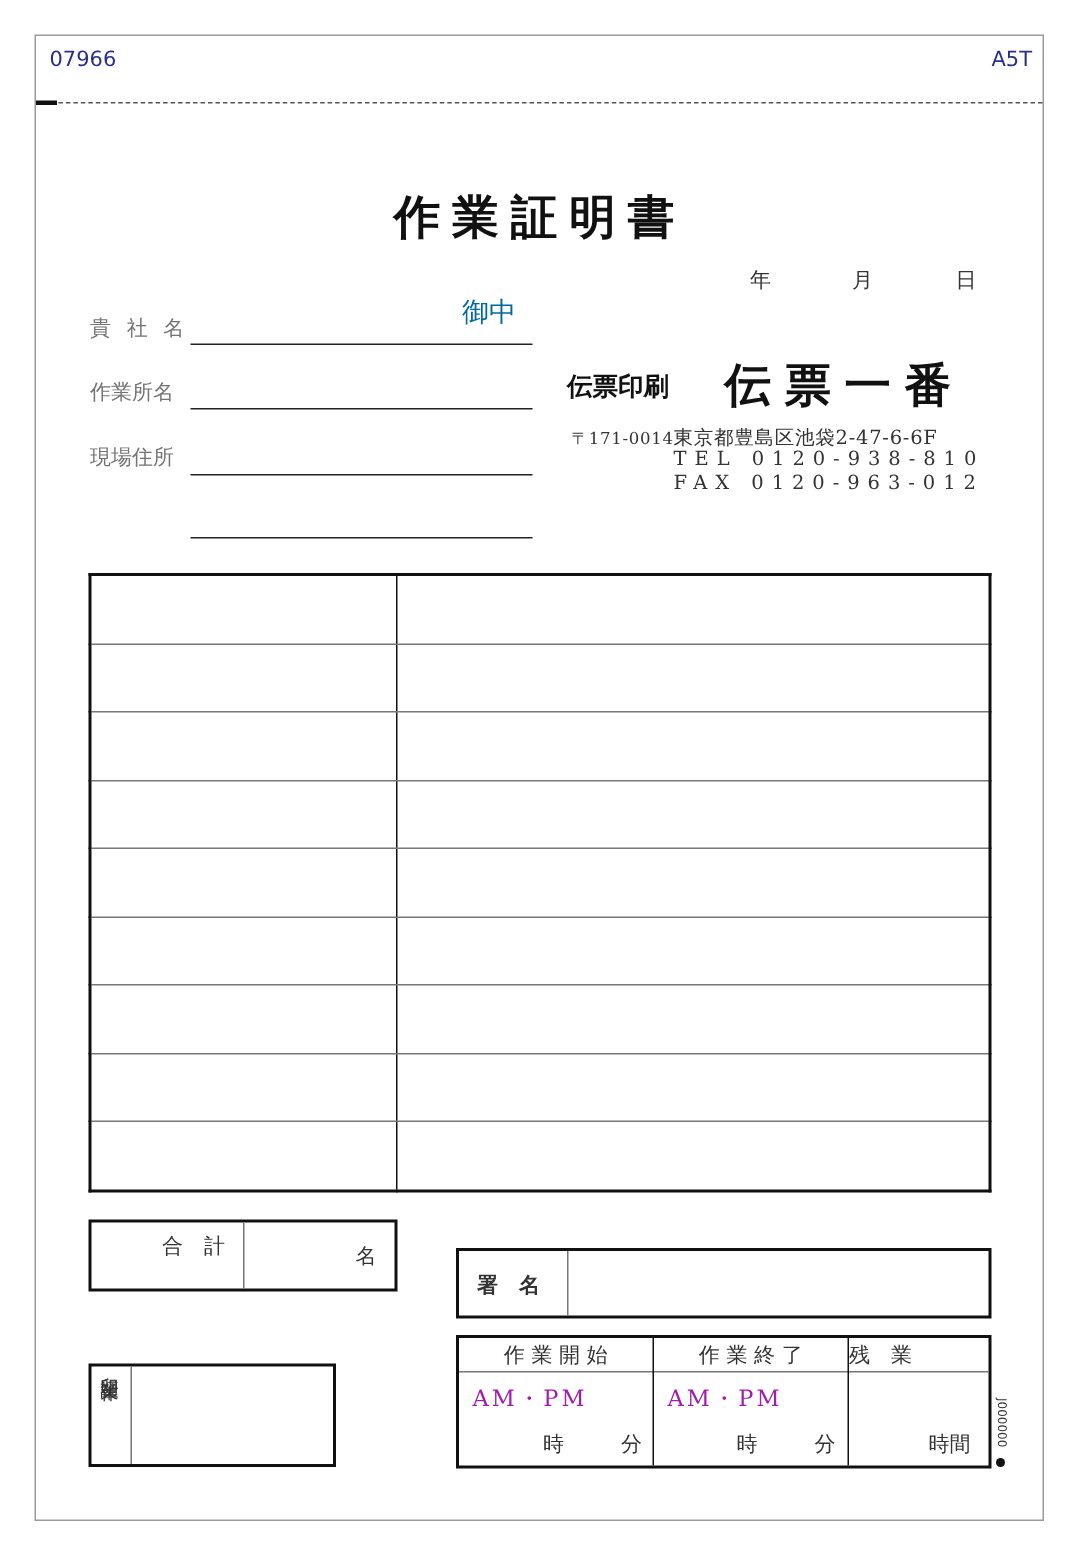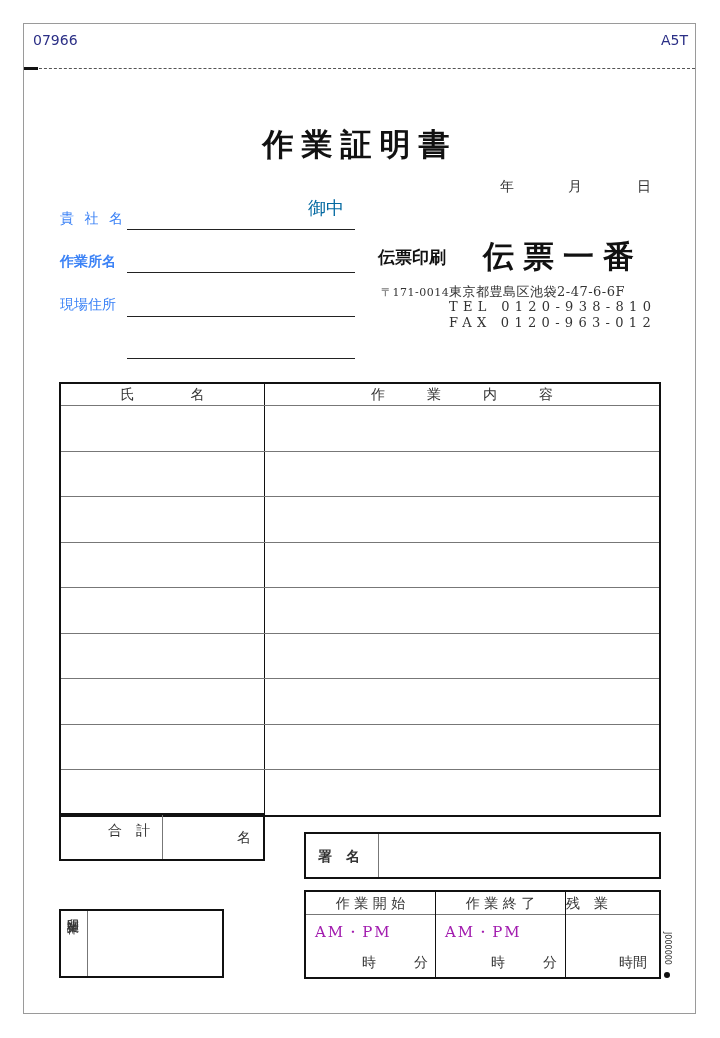--- a/index.html
+++ b/index.html
@@ -6,21 +6,21 @@
   body { width: 720px; height: 1038px; position: relative; overflow: hidden;
          font-family: "DejaVu Serif", "Liberation Serif", serif; color: #222; }
   .abs { position: absolute; }
   .page { left: 23px; top: 23px; width: 673px; height: 991px; border: 1px solid #9a9a9a; box-sizing: border-box; }
   .code { font-family: "DejaVu Sans", "Liberation Sans", sans-serif; color: #2b2f86; font-size: 14px; }
   .dash { left: 24px; top: 68px; width: 671px; border-top: 1px dashed #555; }
   .dash-mark { left: 24px; top: 67px; width: 14px; height: 3px; background: #111; }
   .title { left: 0; width: 720px; top: 124px; text-align: center; font-family: "DejaVu Sans", "Liberation Sans", sans-serif;
            font-weight: bold; font-size: 31px; letter-spacing: 8px; color: #111; }
   .date span { position: absolute; top: 178px; font-size: 14px; color: #333; }
-  .lbl { font-size: 14px; color: #3b82f6; }
+  .lbl { font-size: 14px; color: #737373; }
   .uline { border-top: 1.5px solid #222; width: 228px; left: 127px; }
   .gochu { left: 308px; top: 196px; font-size: 18px; color: #0369a1; }
   .co-small { left: 378px; top: 246px; font-family: "DejaVu Sans", "Liberation Sans", sans-serif; font-weight: bold; font-size: 17px; color: #111; }
   .co-big { left: 483px; top: 236px; font-family: "DejaVu Sans", "Liberation Sans", sans-serif; font-weight: bold; font-size: 31px; letter-spacing: 9px; color: #111; }
   .addr { font-size: 13px; color: #333; letter-spacing: 0.5px; }
   .tel { font-size: 13px; color: #333; letter-spacing: 5.3px; }
   table.grid { border-collapse: collapse; position: absolute; }
   .main { left: 59px; top: 382px; width: 602px; border: 2px solid #111; }
   .main td, .main th { border: 1px solid #777; padding: 0; font-weight: normal; font-size: 14px; color: #333; }
   .main th { height: 21px; letter-spacing: 0; }
@@ -49,40 +49,36 @@
 <div class="date">
   <span style="left:500px;">年</span>
   <span style="left:568px;">月</span>
   <span style="left:637px;">日</span>
 </div>
 
 <div class="abs lbl" style="left:60px;top:210px;letter-spacing:3px;">貴 社 名</div>
 <div class="abs gochu">御中</div>
 <div class="abs uline" style="top:229px;"></div>
 
-<div class="abs lbl" style="left:60px;top:253px;font-weight:bold;">作業所名</div>
+<div class="abs lbl" style="left:60px;top:253px;">作業所名</div>
 <div class="abs uline" style="top:272px;"></div>
 
 <div class="abs lbl" style="left:60px;top:296px;">現場住所</div>
 <div class="abs uline" style="top:316px;"></div>
 <div class="abs uline" style="top:358px;"></div>
 
 <div class="abs co-small">伝票印刷</div>
 <div class="abs co-big">伝票一番</div>
 <div class="abs addr" style="left:381px;top:285px;font-size:11px;">〒171-0014</div>
 <div class="abs addr" style="left:449px;top:283px;">東京都豊島区池袋2-47-6-6F</div>
 <div class="abs tel" style="left:449px;top:299px;">TEL 0120-938-810</div>
 <div class="abs tel" style="left:449px;top:315px;">FAX 0120-963-012</div>
 
 <table class="grid main">
   <tbody>
-      <tr>
-    <th class="colname">氏　　　　名</th>
-    <th>作　　　業　　　内　　　容</th>
-  </tr>
   <tr>
         <td class="colname"></td>
         <td></td>
       </tr>
   <tr>
         <td class="colname"></td>
         <td></td>
       </tr>
   <tr>
         <td class="colname"></td>

